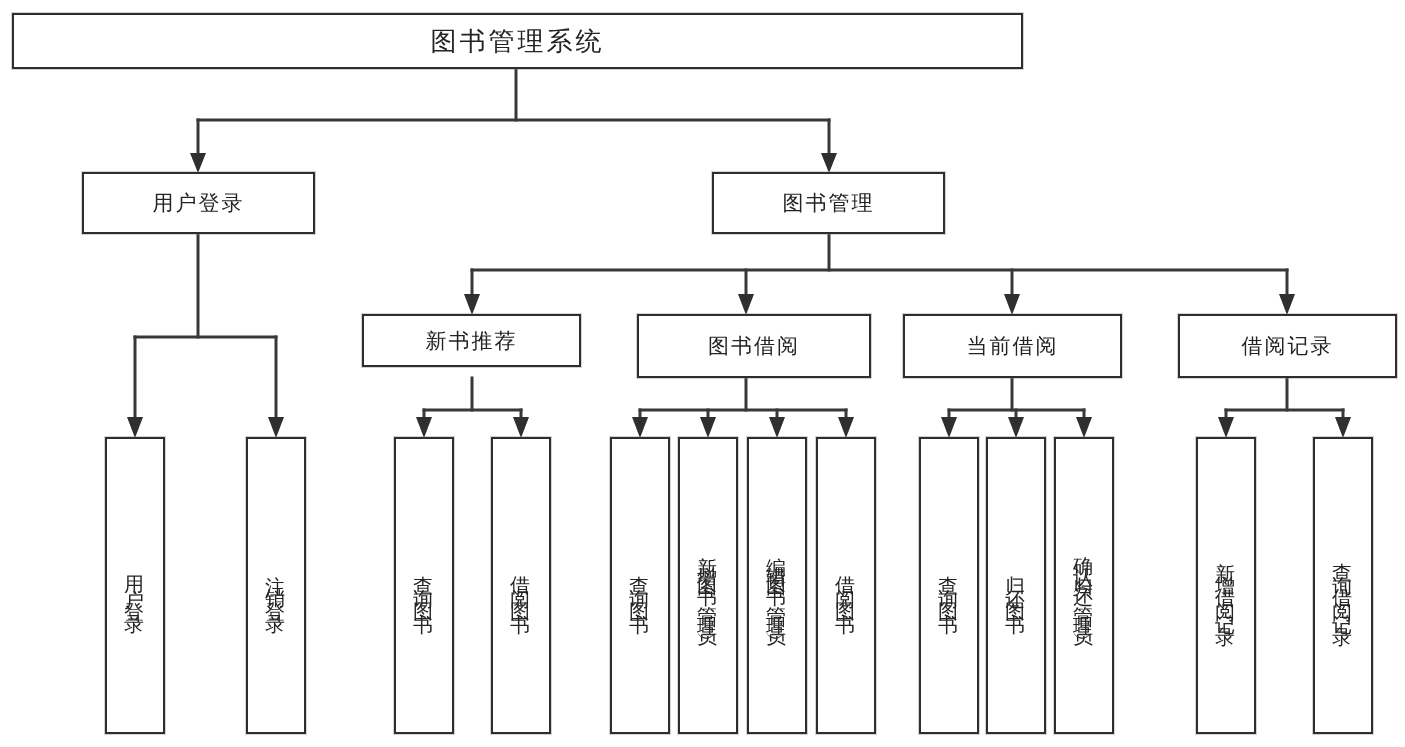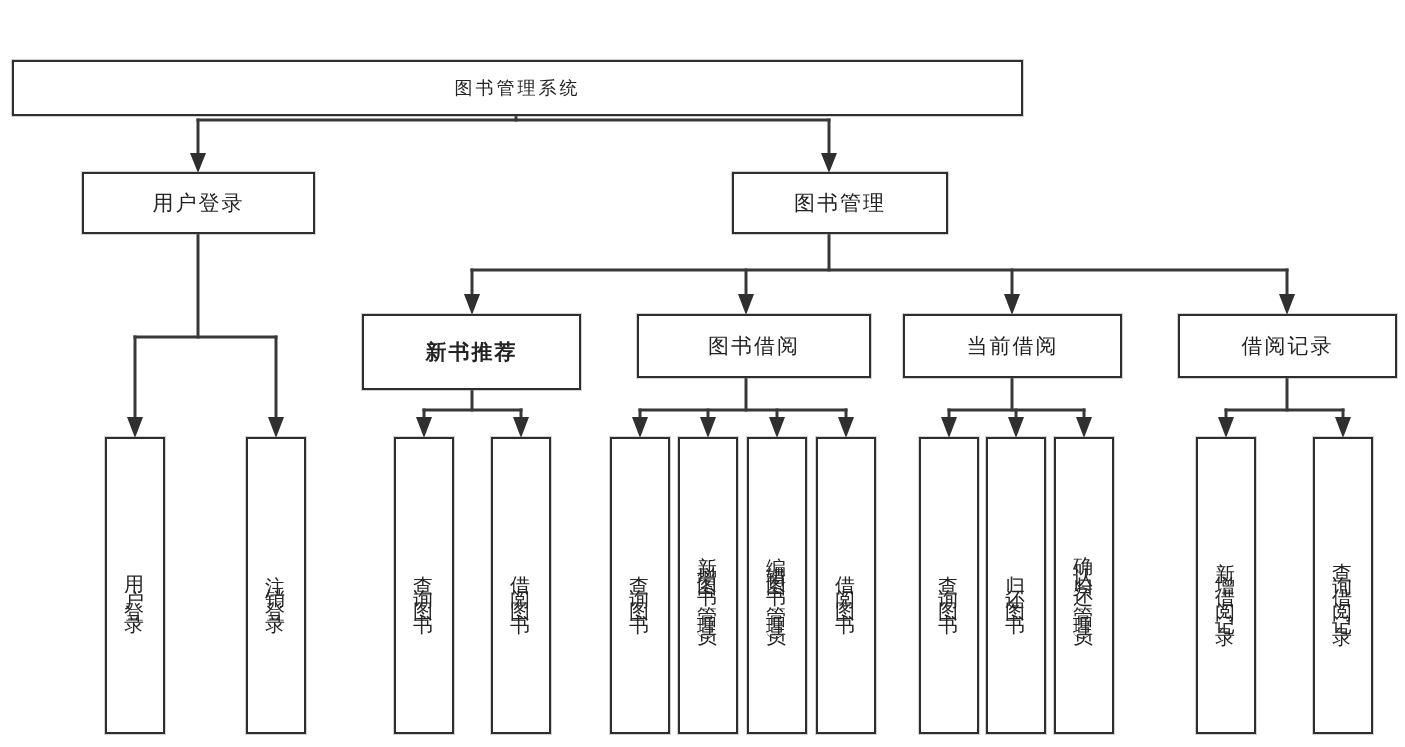--- a/index.html
+++ b/index.html
@@ -16,21 +16,21 @@
     box-sizing:border-box;
     background:#ffffff;
     border:2px solid #2e2e2e;
     box-shadow:0 0 0 1px rgba(130,130,130,.35);
     color:#232323;
     display:flex;align-items:center;justify-content:center;
     text-align:center;
     white-space:nowrap;
   }
   .h{font-size:21px;letter-spacing:2px;}
-  .root{font-size:18px;letter-spacing:3px;margin-top:47px;}
+  .root{font-size:26px;letter-spacing:3px;}
   .v{
     writing-mode:vertical-rl;
     text-orientation:mixed;
     font-size:20px;
   }
   .ls13{letter-spacing:13px;}
   .ls10{letter-spacing:10px;}
   .watermark{
     position:absolute;
     left:1183px;top:716px;
@@ -132,23 +132,23 @@
     </g>
     <g fill="#2f2f2f">
       <polygon points="1218,417 1234,417 1226,438"></polygon>
       <polygon points="1335,417 1351,417 1343,438"></polygon>
     </g>
   </svg>
 
   <div class="box h root" style="left:12px;top:13px;width:1011px;height:56px;">图书管理系统</div>
 
   <div class="box h" style="left:82px;top:172px;width:233px;height:62px;">用户登录</div>
-  <div class="box h" style="left:732px;top:172px;width:216px;height:62px;">图书管理</div>
+  <div class="box h" style="left:712px;top:172px;width:233px;height:62px;">图书管理</div>
 
-  <div class="box h" style="left:362px;top:314px;width:219px;height:76px;font-weight:bold;">新书推荐</div>
+  <div class="box h" style="left:362px;top:314px;width:219px;height:53px;">新书推荐</div>
   <div class="box h" style="left:637px;top:314px;width:234px;height:64px;">图书借阅</div>
   <div class="box h" style="left:903px;top:314px;width:219px;height:64px;">当前借阅</div>
   <div class="box h" style="left:1178px;top:314px;width:219px;height:64px;">借阅记录</div>
 
   <div class="box v ls13" style="left:105px;top:437px;width:60px;height:297px;">用户登录</div>
   <div class="box v ls13" style="left:246px;top:437px;width:60px;height:297px;">注销登录</div>
 
   <div class="box v ls13" style="left:394px;top:437px;width:60px;height:297px;">查询图书</div>
   <div class="box v ls13" style="left:491px;top:437px;width:60px;height:297px;">借阅图书</div>
 

